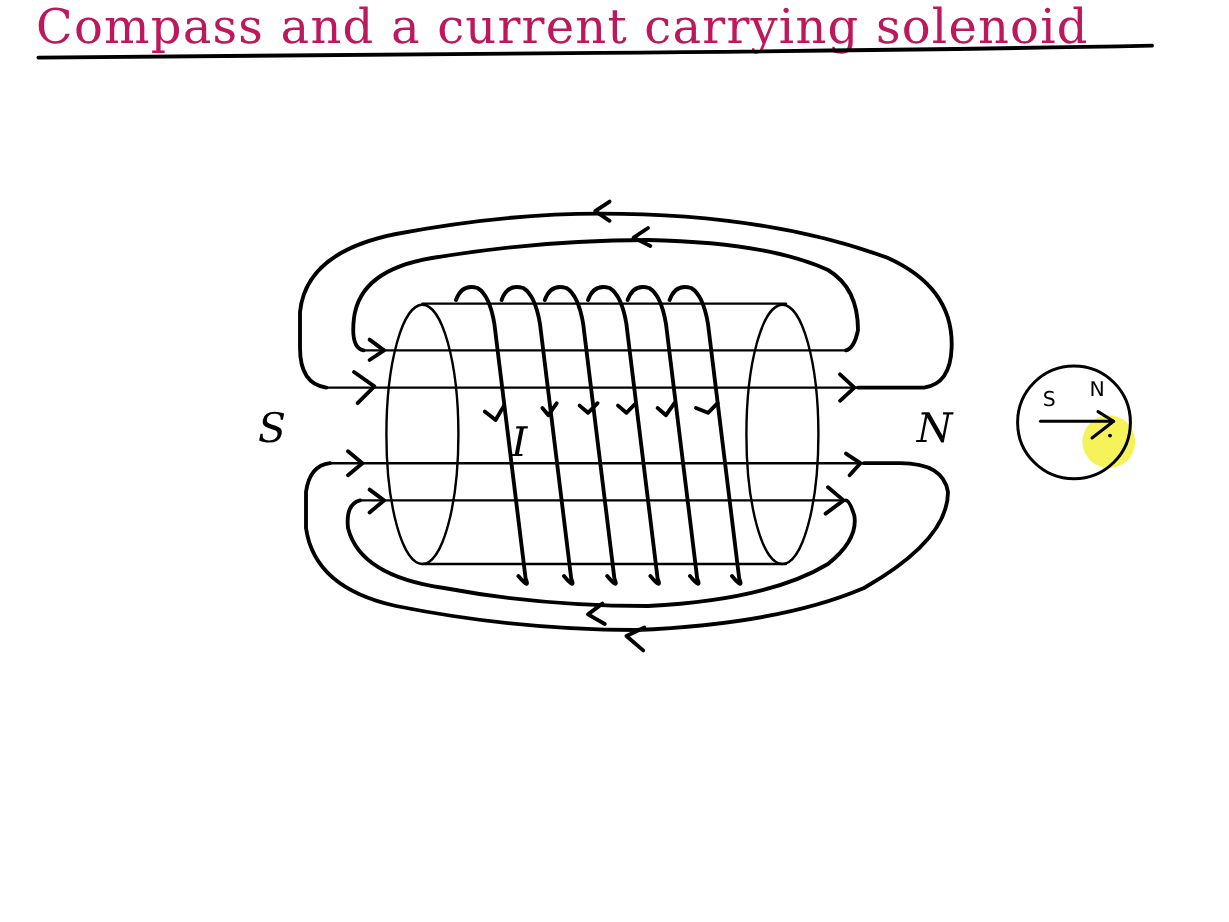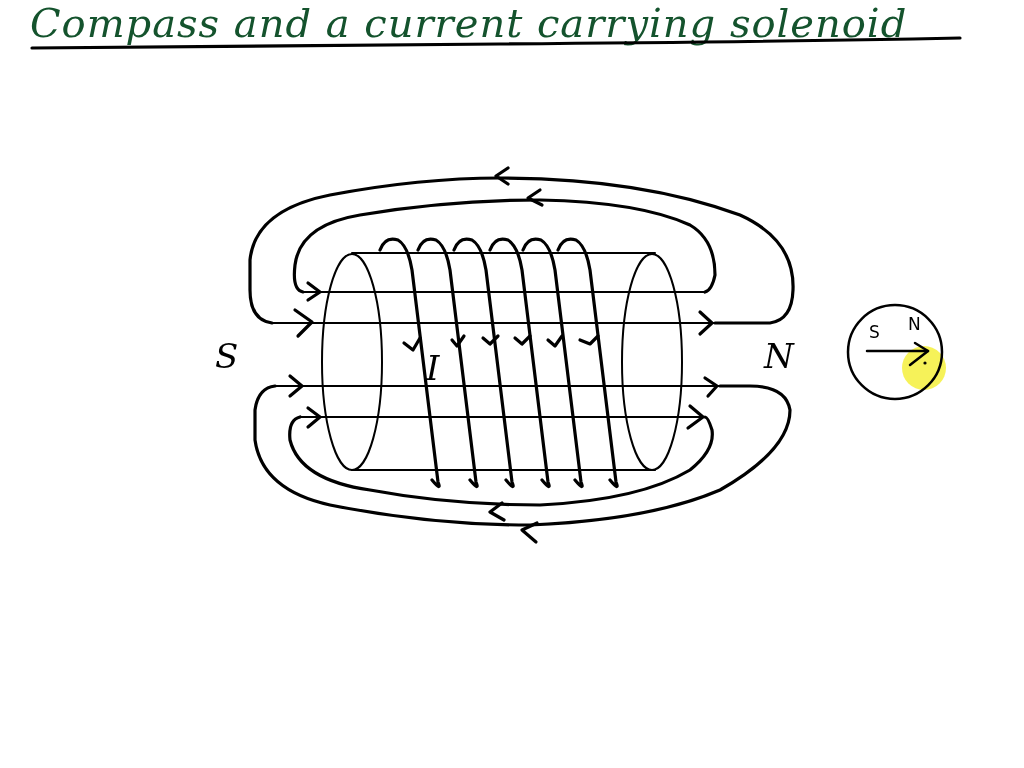--- a/index.html
+++ b/index.html
@@ -1,17 +1,17 @@
 <!DOCTYPE html>
 <html><head>
 <meta charset="utf-8">
 <style>
   html, body { margin: 0; padding: 0; background: #ffffff; }
   body { width: 1024px; height: 768px; position: relative; overflow: hidden; font-family: "DejaVu Sans", sans-serif; }
-  .title { position: absolute; left: 30px; top: 0px; font-family: "DejaVu Serif", serif; font-style: italic; font-size: 40px; color: #14532d; letter-spacing: 1px; white-space: nowrap; }
+  .title { position: absolute; left: 30px; top: 0px; font-family: "DejaVu Serif", serif; font-size: 40px; color: #be185d; letter-spacing: 1px; white-space: nowrap; }
   svg.canvas { position: absolute; left: 0; top: 0; }
   .stroke { fill: none; stroke: #000; stroke-width: 3.2; stroke-linecap: round; stroke-linejoin: round; }
   .thin { fill: none; stroke: #000; stroke-width: 2; stroke-linecap: round; }
   .label { font-family: "DejaVu Serif", serif; font-style: italic; font-size: 34px; fill: #000; }
   .small { font-family: "DejaVu Sans", sans-serif; font-size: 17px; fill: #000; }
 </style>
 </head>
 <body>
 
 <div class="title">Compass and a current carrying solenoid</div>

